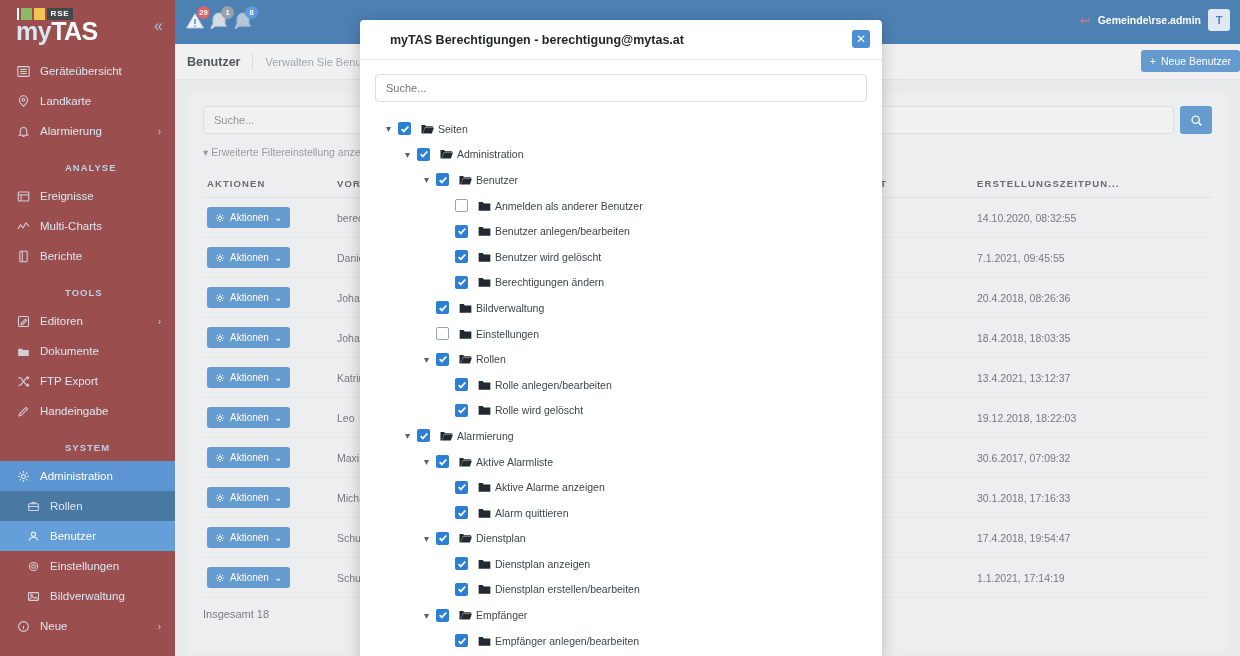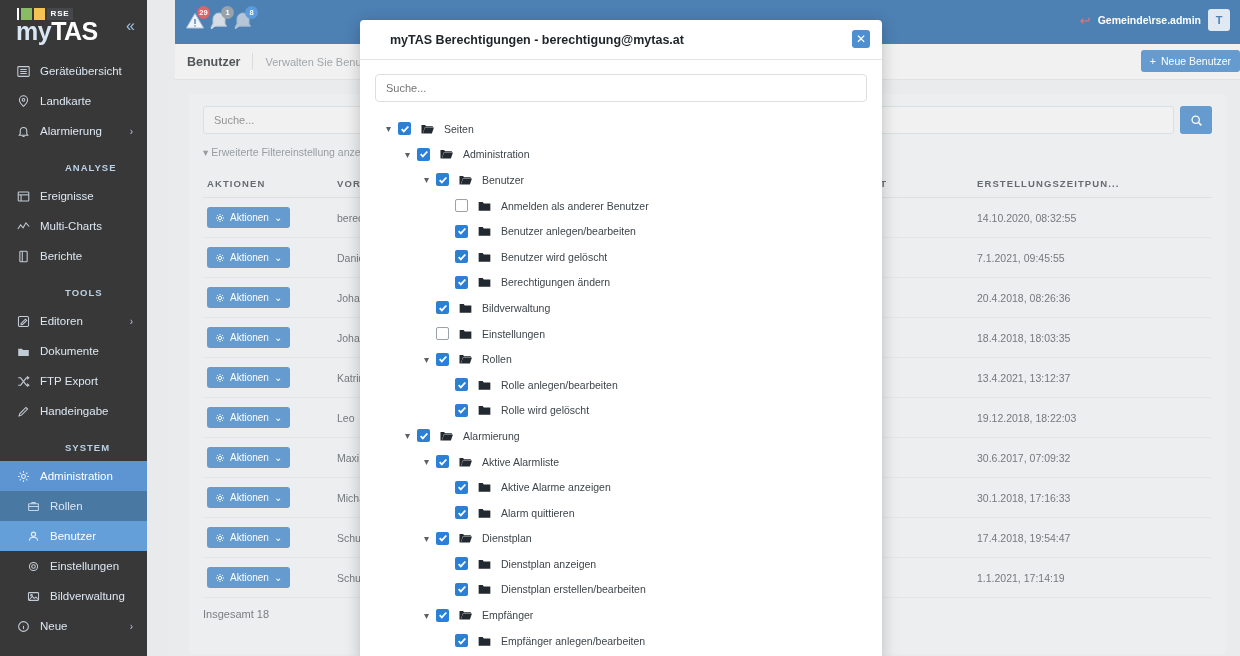--- a/index.html
+++ b/index.html
@@ -6,22 +6,22 @@
   html, body {
     width: 1240px; height: 656px;
     overflow: hidden;
     font-family: "Liberation Sans", sans-serif;
     background: #e3e5e6;
   }
   #app { position: relative; width: 1240px; height: 656px; }
 
   
   .sidebar {
-    position: absolute; left: 0; top: 0; width: 147px; height: 656px;
-    background: #000000; color: #ccdaec; overflow: hidden;
+    position: absolute; left: 0; top: 0; width: 175px; height: 656px;
+    background: #7f1d1d; color: #ccdaec; overflow: hidden;
   }
   .brand-wrap { height: 48px; position: relative; }
   .logo-blocks { position: absolute; left: 17px; top: 8px; display: flex; align-items: center; gap: 2px; }
   .lb { width: 11px; height: 12px; }
   .lb.bar { width: 2px; background: #ffffff; }
   .lb.g { background: #6aa83a; }
   .lb.y { background: #f0b323; }
   .lb.k { background: #111418; width: 26px; color:#fff; font-size:8px; font-weight:bold;
           letter-spacing:.8px; text-align:center; line-height:12px; }
   .brand-text {
@@ -173,21 +173,21 @@
         justify-content: center; color: #5b6166; font-size: 10px; cursor: pointer; }
   .cbx {
     width: 13px; height: 13px; flex: 0 0 13px; border-radius: 2px; cursor: pointer;
     display: flex; align-items: center; justify-content: center;
   }
   .cbx.on { background: #2b7fd4; }
   .cbx.off { background: #fff; border: 1.4px solid #9aa1a8; }
   .cbx svg { width: 10px; height: 10px; stroke: #fff; stroke-width: 2.2; fill: none; }
   .fold { width: 21px; flex: 0 0 21px; display: flex; align-items: center;
           justify-content: center; margin-left: 6px; color: #1f2428; }
-  .tlabel { margin-left: 6px; }
+  .tlabel { }
 </style>
 </head>
 <body>
 
 <div id="app">
 
   <div class="sidebar">
     <div class="brand-wrap">
       <div class="logo-blocks">
         <span class="lb bar"></span>

